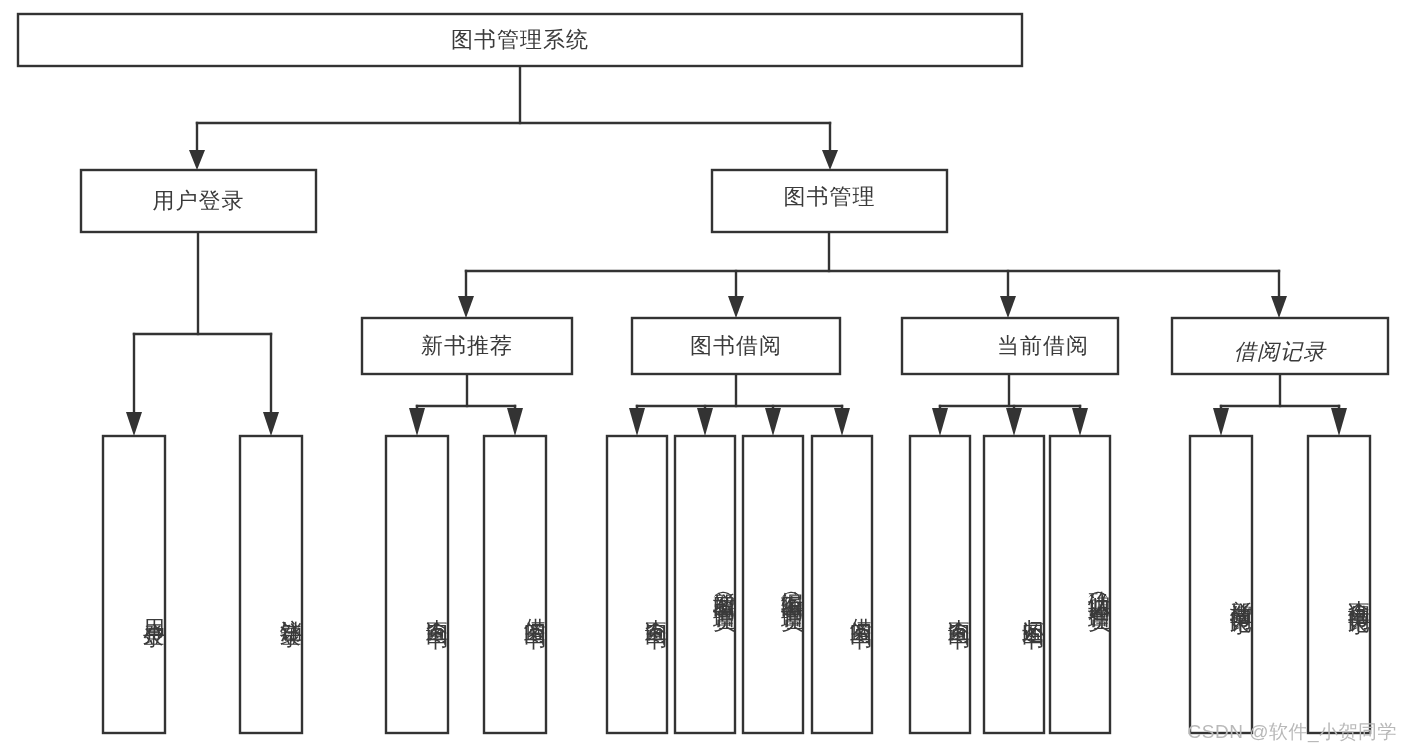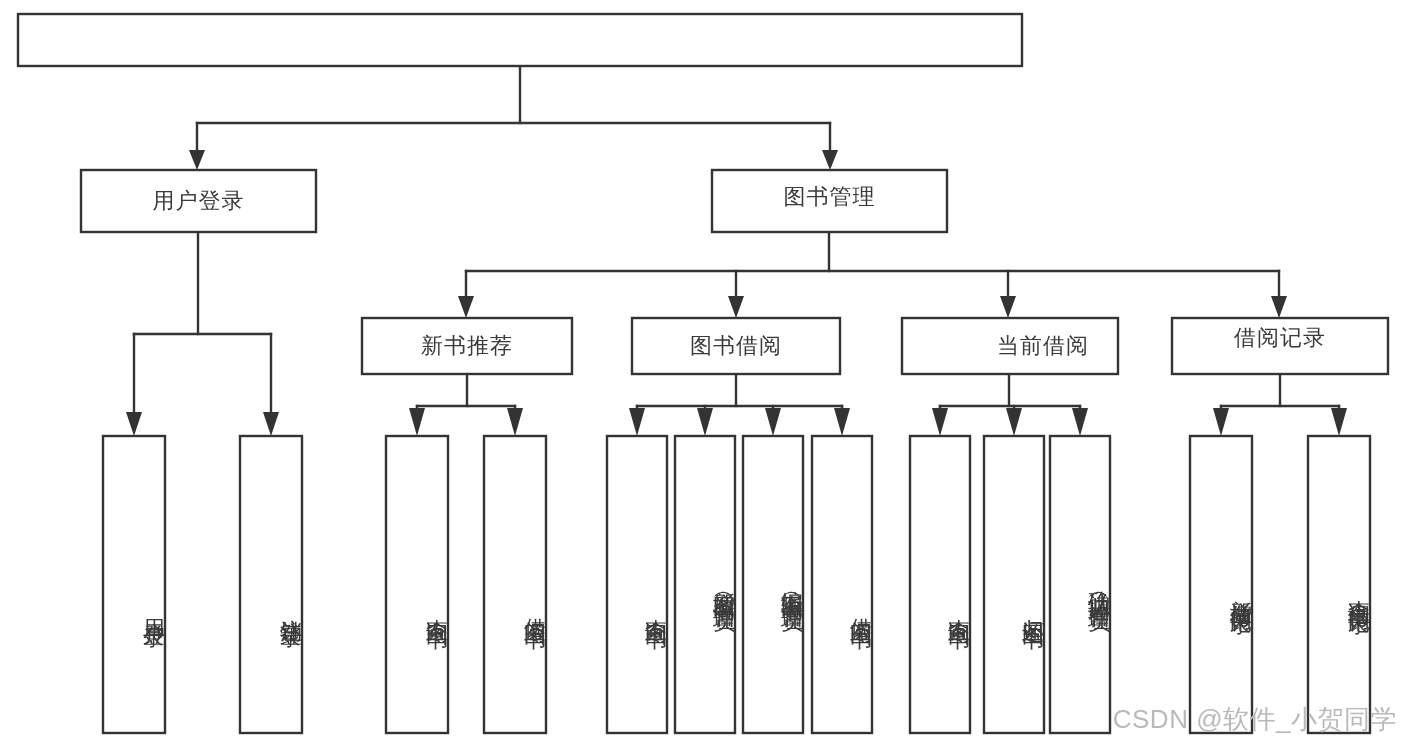--- a/index.html
+++ b/index.html
@@ -65,23 +65,23 @@
     font-family: "Liberation Sans", "DejaVu Sans", sans-serif;
     font-size: 22px;
     color: #3a3a3a;
     letter-spacing: 1px;
     white-space: nowrap;
     pointer-events: none;
   }
   .watermark {
     position: absolute;
     right: 8px;
-    bottom: 10px;
-    font-family: "Liberation Sans", "DejaVu Sans", sans-serif;
-    font-size: 26px;
+    bottom: 2px;
+    font-family: "Liberation Sans", "DejaVu Sans", sans-serif;
+    font-size: 19px;
     color: #b9b9b9;
     letter-spacing: 0.5px;
     white-space: nowrap;
   }
 </style>
 </head>
 <body>
 
 <div id="diagram-root">
 
@@ -184,28 +184,29 @@
     <rect class="node-box" x="675" y="436" width="60" height="297"></rect>
     <rect class="node-box" x="743" y="436" width="60" height="297"></rect>
     <rect class="node-box" x="812" y="436" width="60" height="297"></rect>
     <rect class="node-box" x="910" y="436" width="60" height="297"></rect>
     <rect class="node-box" x="984" y="436" width="60" height="297"></rect>
     <rect class="node-box" x="1050" y="436" width="60" height="297"></rect>
     <rect class="node-box" x="1190" y="436" width="62" height="297"></rect>
     <rect class="node-box" x="1308" y="436" width="62" height="297"></rect>
   </svg>
 
+  <div class="htext-wrap" style="left:18px; top:14px; width:1004px; height:52px;">图书管理系统</div>
 
   <div class="htext-wrap" style="left:81px; top:170px; width:235px; height:62px;">用户登录</div>
   <div class="htext-wrap" style="left:712px; top:166px; width:235px; height:62px;">图书管理</div>
 
   <div class="htext-wrap" style="left:362px; top:318px; width:210px; height:56px;">新书推荐</div>
   <div class="htext-wrap" style="left:632px; top:318px; width:208px; height:56px;">图书借阅</div>
   <div class="htext-wrap" style="left:902px; top:318px; width:216px; height:56px;padding-left:33px;">当前借阅</div>
-  <div class="htext-wrap" style="left:1172px; top:318px; width:216px; height:39px;">借阅记录</div>
+  <div class="htext-wrap" style="left:1172px; top:332px; width:216px; height:39px;font-style:italic;">借阅记录</div>
 
   <div class="vtext-wrap" style="left:103px; top:492px; width:62px; height:230px;">用户登录</div>
   <div class="vtext-wrap" style="left:240px; top:492px; width:62px; height:230px;">注销登录</div>
   <div class="vtext-wrap" style="left:386px; top:492px; width:62px; height:230px;">查询图书</div>
   <div class="vtext-wrap" style="left:484px; top:492px; width:62px; height:230px;">借阅图书</div>
   <div class="vtext-wrap" style="left:607px; top:492px; width:60px; height:230px;">查询图书</div>
   <div class="vtext-wrap" style="left:675px; top:444px; width:60px; height:285px;">新增图书（管理员）</div>
   <div class="vtext-wrap" style="left:743px; top:444px; width:60px; height:285px;">编辑图书（管理员）</div>
   <div class="vtext-wrap" style="left:812px; top:492px; width:60px; height:230px;">借阅图书</div>
   <div class="vtext-wrap" style="left:910px; top:492px; width:60px; height:230px;">查询图书</div>

